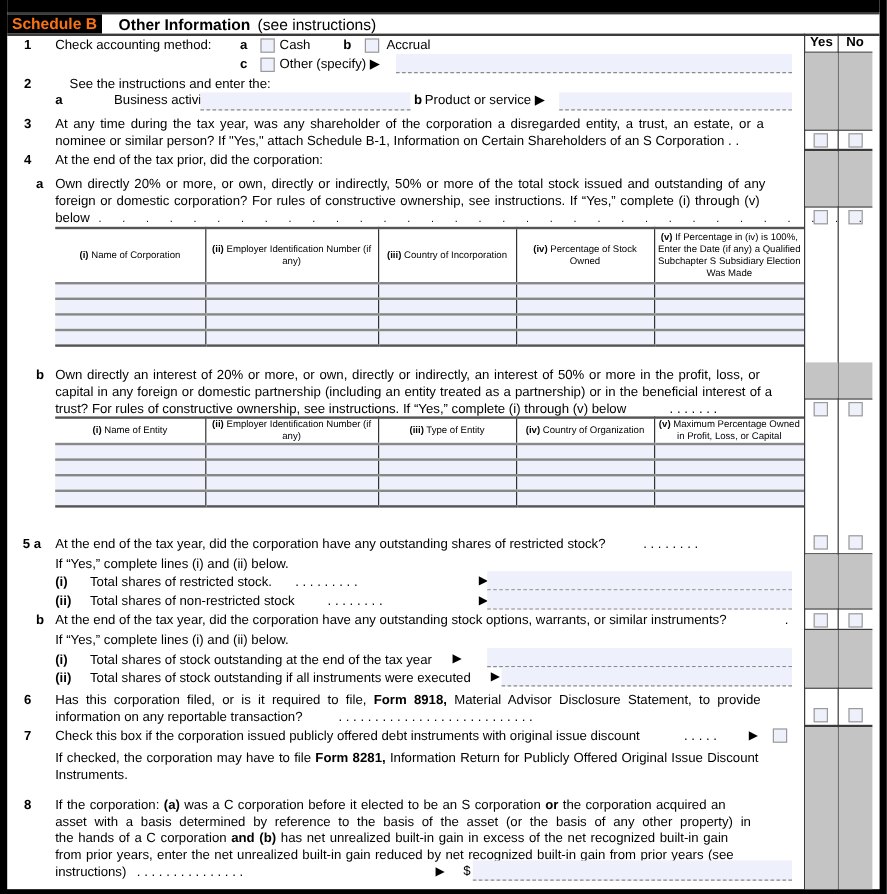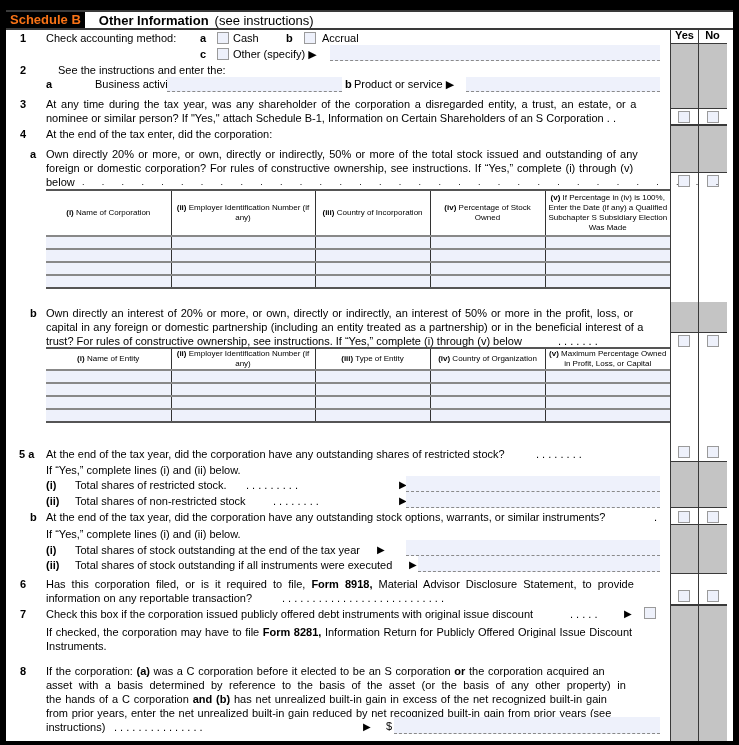--- a/index.html
+++ b/index.html
@@ -119,21 +119,21 @@
   </div>
 
   <div>
     <span class="num" style="left:14px;top:97px;">3</span>
     <span class="t" style="left:40px;top:97px;word-spacing:1.6px;">At any time during the tax year, was any shareholder of the corporation a disregarded entity, a trust, an estate, or a</span>
     <span class="t" style="left:40px;top:111px;">nominee or similar person? If "Yes," attach Schedule B-1, Information on Certain Shareholders of an S Corporation  .   .</span>
   </div>
 
   <div>
     <span class="num" style="left:14px;top:127px;">4</span>
-    <span class="t" style="left:40px;top:127px;">At the end of the tax enter, did the corporation:</span>
+    <span class="t" style="left:40px;top:127px;">At the end of the tax prior, did the corporation:</span>
 
     <span class="num" style="left:24px;top:147px;">a</span>
     <span class="t" style="left:40px;top:147px;word-spacing:1.2px;">Own directly 20% or more, or own, directly or indirectly, 50% or more of the total stock issued and outstanding of any</span>
     <span class="t" style="left:40px;top:161px;word-spacing:0.8px;">foreign or domestic corporation? For rules of constructive ownership, see instructions. If “Yes,” complete (i) through (v)</span>
     <span class="t" style="left:40px;top:175px;">below</span>
     <span class="t dots" style="left:76px;top:175px;font-size:9px;letter-spacing:7.4px;">. . . . . . . . . . . . . . . . . . . . . . . . . . . . . . . . . . . . . . . . . . . . . . . . . . . .</span>
 
     <table class="tbl" style="top:189px;">
       <colgroup>
           <col style="width:125px">

